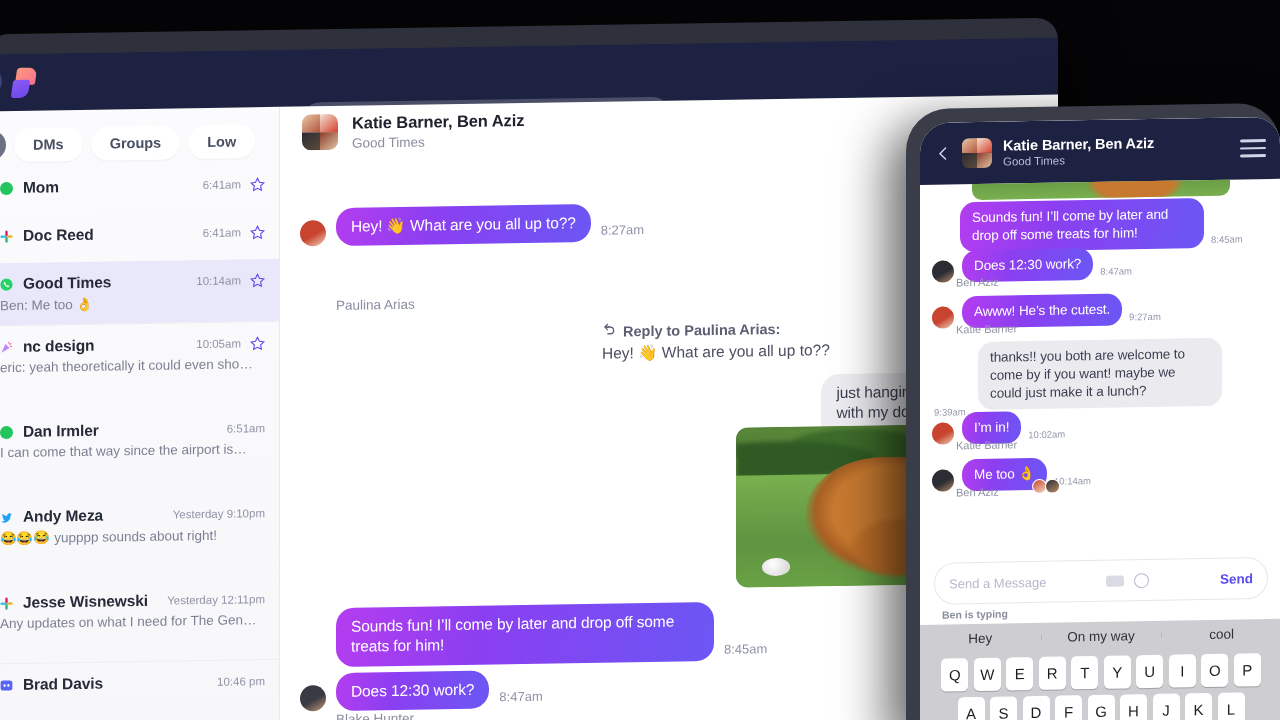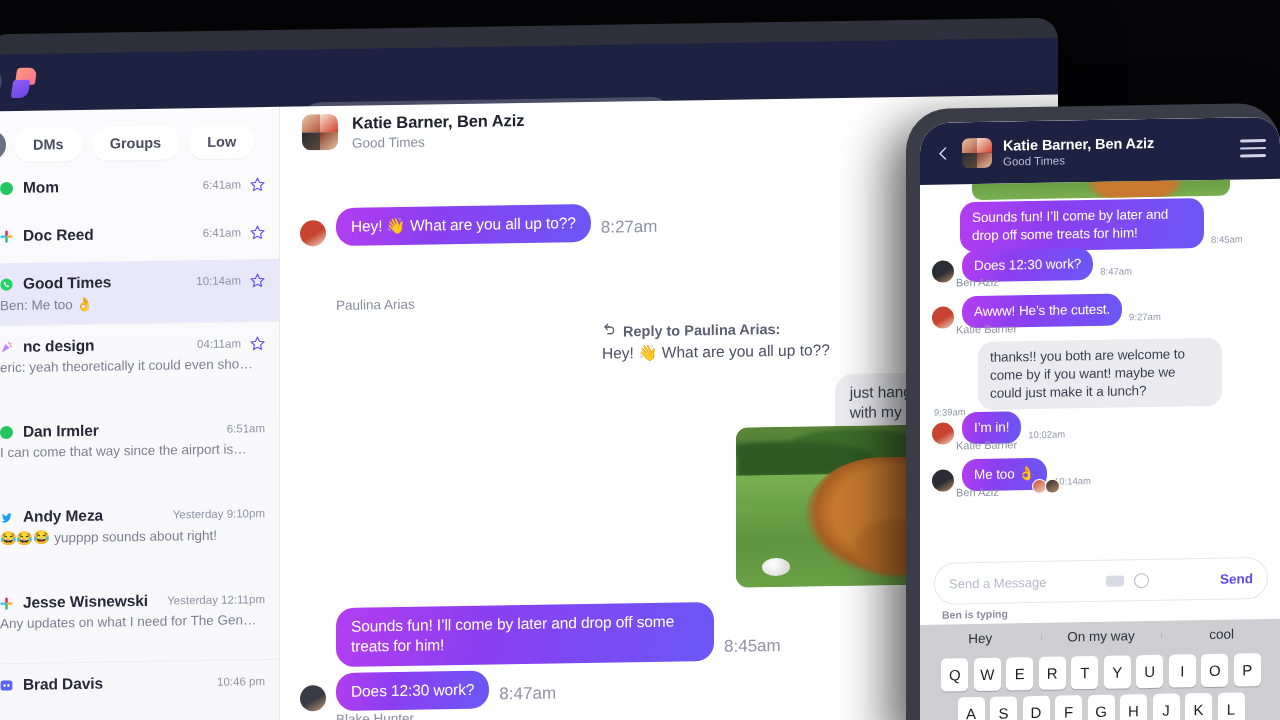--- a/index.html
+++ b/index.html
@@ -109,21 +109,21 @@
   .row{ position:absolute; display:flex; align-items:flex-end; }
   .av{ width:26px; height:26px; border-radius:50%; flex:0 0 auto; overflow:hidden; }
   .av.paulina{ background:linear-gradient(150deg,#c8442f 0 55%,#f0d9c0 100%); }
   .av.blake{ background:linear-gradient(150deg,#3a3a44 0 55%,#c79a78 100%); }
   .bub{
     max-width:430px; padding:9px 15px; border-radius:18px; font-size:15.5px; line-height:1.32;
     letter-spacing:-.1px;
   }
   .bub.out{ background:linear-gradient(100deg,#b43df0 0%, #8b3ff0 38%, #6b57f5 100%); color:#fff; }
   .bub.in{ background:#ededf1; color:#3b3f50; }
-  .ts{ font-size:17px; color:#8f93a6; margin:0 0 4px 10px; white-space:nowrap; }
+  .ts{ font-size:13px; color:#8f93a6; margin:0 0 4px 10px; white-space:nowrap; }
   .ts.left{ margin:0 10px 4px 0; }
   .sender{ position:absolute; font-size:13.5px; color:#8a8e9f; }
 
   .reply{ position:absolute; }
   .reply-head{ display:flex; align-items:center; font-size:14.5px; font-weight:700; color:#5c6073; }
   .reply-head svg{ margin-right:7px; }
   .reply-body{ font-size:15.5px; color:#4b4f61; margin-top:5px; }
 
   .photo{
     position:absolute; border-radius:12px; overflow:hidden;
@@ -315,21 +315,21 @@
 
           <div class="conv divider">
             <div class="conv-row">
               <span class="badge">
                 <svg viewBox="0 0 13 13" width="13" height="13">
                     <path d="M1.5 11.5L5.5 3l4 4-8 4.5z" fill="#c084fc"></path>
                     <path d="M8.5 1.2l.6 1.2M11 2.5l-1 .9M11.6 5.4l-1.3-.2" stroke="#f472b6" stroke-width="1.1" stroke-linecap="round"></path>
                   </svg>
               </span>
               <span class="conv-name">nc design</span>
-              <span class="conv-time">04:11am</span>
+              <span class="conv-time">10:05am</span>
               <span class="star">
                 <svg viewBox="0 0 20 20" width="15" height="15">
                     <path d="M10 1.6l2.6 5.3 5.8.8-4.2 4.1 1 5.8L10 14.9l-5.2 2.7 1-5.8L1.6 7.7l5.8-.8L10 1.6z" fill="none" stroke="#5b4bf0" stroke-width="1.5"></path>
                   </svg>
               </span>
             </div>
             <div class="conv-prev">eric: yeah theoretically it could even sho…</div>
           </div>
 
           <div class="conv" style="margin-top:24px;">

